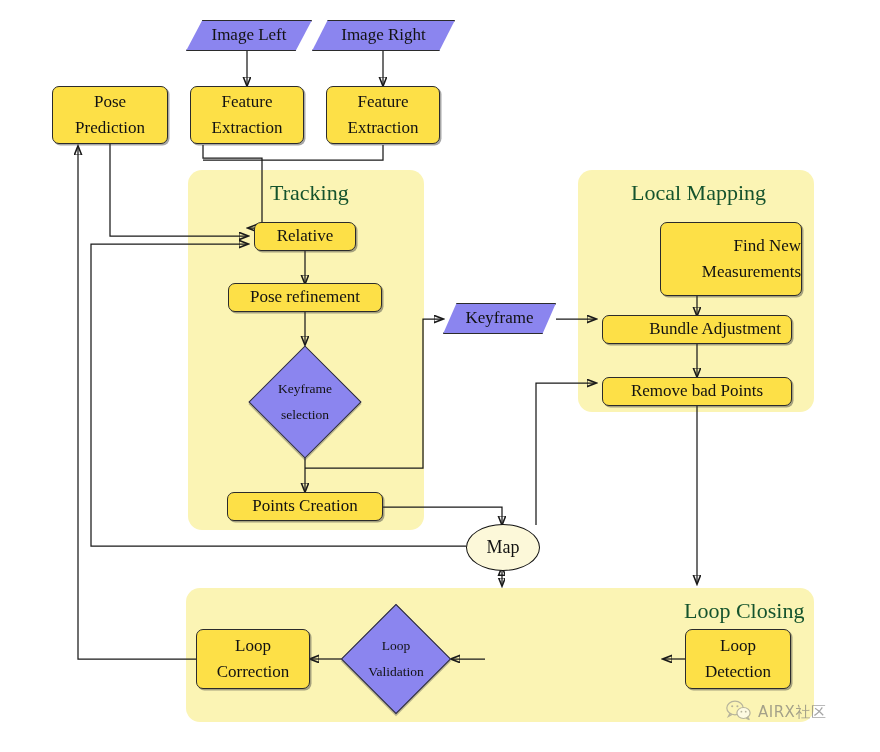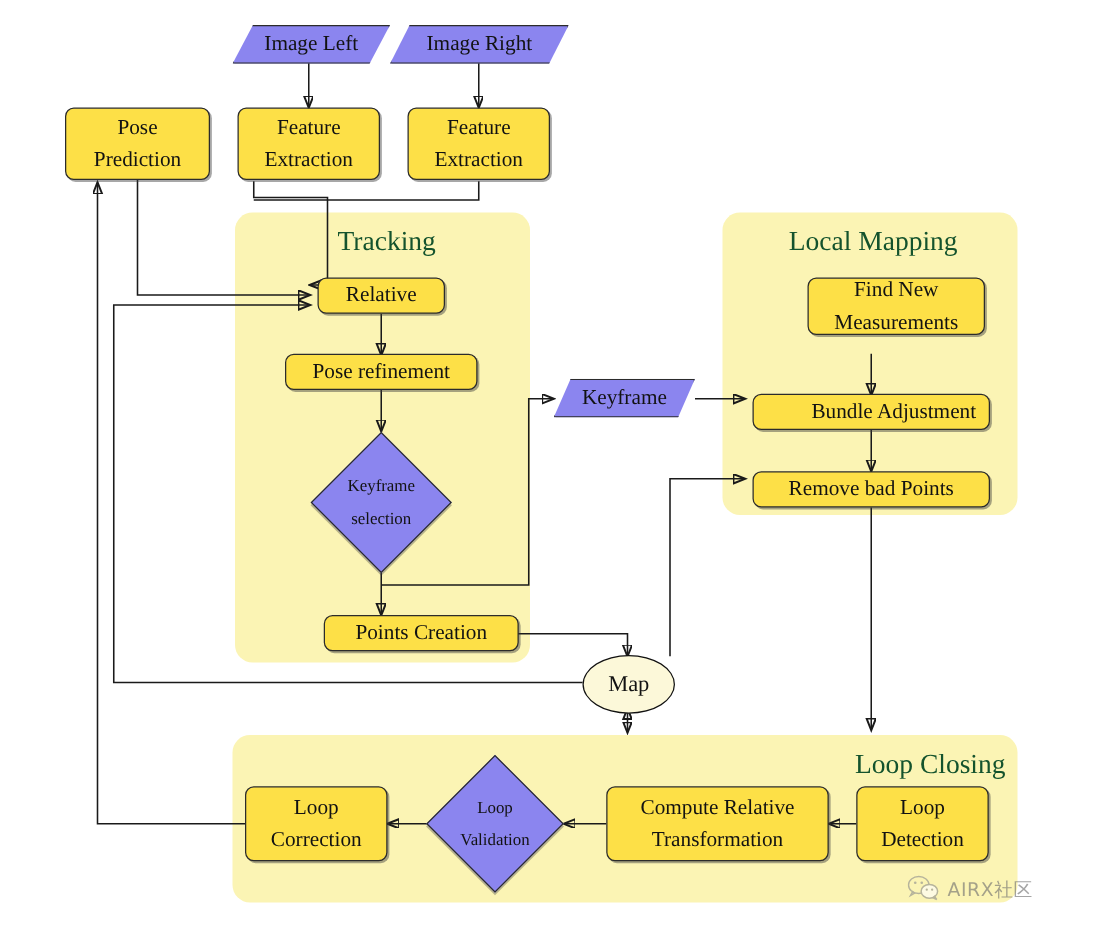--- a/index.html
+++ b/index.html
@@ -137,51 +137,47 @@
   </div>
 
   <div class="diam-wrap" style="left:265px;top:362px;width:80px;height:80px;">
     <div class="diam"></div>
   </div>
   <div class="diam-txt" style="position:absolute;left:249px;top:368px;width:112px;height:68px;">
     <span>Keyframe</span>
     <span>selection</span>
   </div>
 
-  <div class="node rbox" style="left:227px;top:492px;width:156px;height:29px;margin-left:32px;">
+  <div class="node rbox" style="left:227px;top:492px;width:156px;height:29px;">
     <span class="ln">Points Creation</span>
   </div>
 
   <div class="node para" style="left:443px;top:303px;width:113px;height:31px;
               clip-path:polygon(12% 0,100% 0,88% 100%,0% 100%);">
     <span class="ln">Keyframe</span>
   </div>
 
-  <div class="node rbox" style="left:646px;top:222px;width:142px;height:46px;">
+  <div class="node rbox" style="left:660px;top:222px;width:142px;height:74px;align-items:flex-end;">
     <span class="ln">Find New</span>
     <span class="ln">Measurements</span>
   </div>
   <div class="node rbox" style="left:602px;top:315px;width:190px;height:29px;padding-left:36px;">
     <span class="ln">Bundle Adjustment</span>
   </div>
   <div class="node rbox" style="left:602px;top:377px;width:190px;height:29px;">
     <span class="ln">Remove bad Points</span>
   </div>
 
   <div class="ellipse" style="left:466px;top:524px;width:72px;height:45px;">
     <span>Map</span>
   </div>
 
   <div class="node rbox" style="left:685px;top:629px;width:106px;height:60px;">
     <span class="ln">Loop</span>
     <span class="ln">Detection</span>
-  </div>
-  <div class="node rbox" style="left:485px;top:629px;width:178px;height:60px;">
-    <span class="ln">Compute Relative</span>
-    <span class="ln">Transformation</span>
   </div>
 
   <div class="diam-wrap" style="left:357px;top:620px;width:78px;height:78px;">
     <div class="diam"></div>
   </div>
   <div class="diam-txt" style="position:absolute;left:341px;top:626px;width:110px;height:66px;">
     <span>Loop</span>
     <span>Validation</span>
   </div>
 

